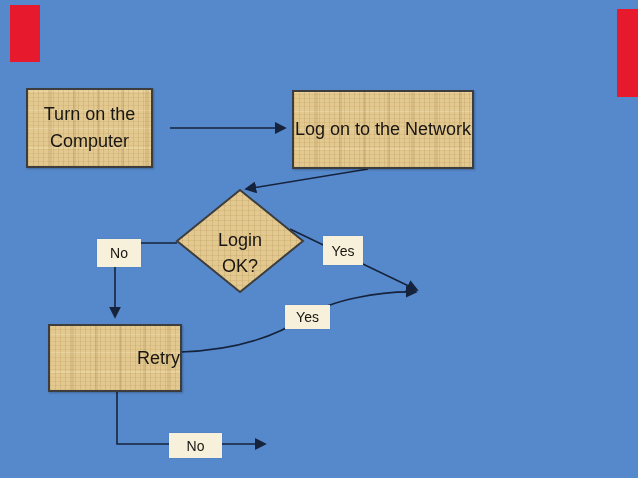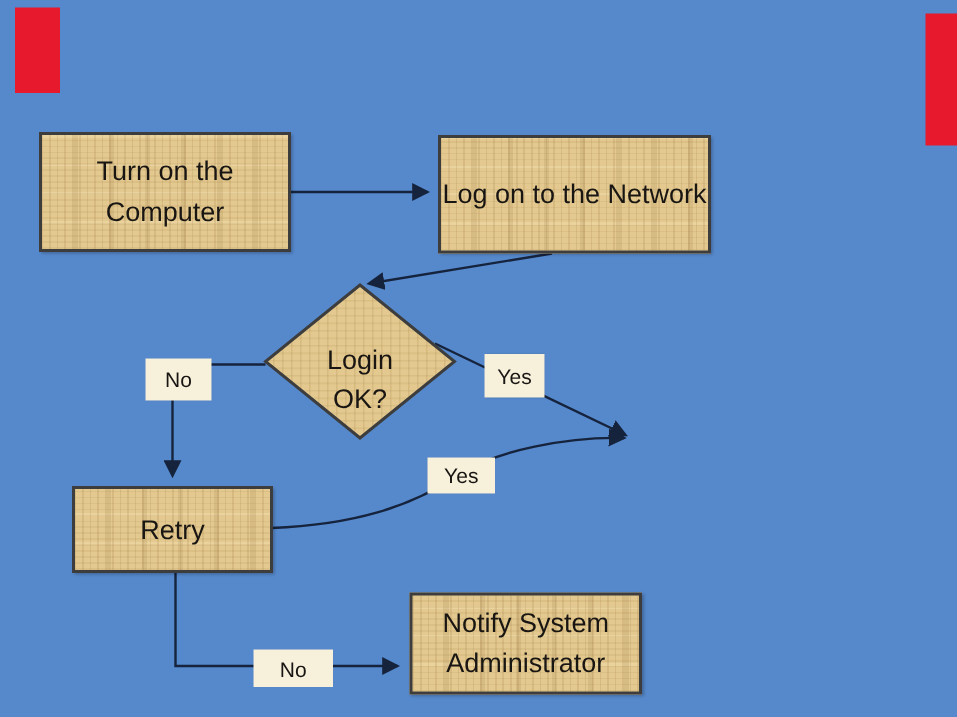--- a/index.html
+++ b/index.html
@@ -35,25 +35,25 @@
   .diamond-text{
     position:absolute;left:205px;top:212px;width:70px;height:58px;
     display:flex;align-items:center;justify-content:center;text-align:center;
     font-size:18px;line-height:1.45;margin-top:12px;
   }
   .red-accent{position:absolute;background:#e6192d;}
   #red-accent-top-left{left:10px;top:5px;width:30px;height:57px;}
   #red-accent-right{left:617px;top:9px;width:21px;height:88px;}
 
   
-  #node-turn-on-computer{left:26px;top:88px;width:168px;height:80px;}
+  #node-turn-on-computer{left:26px;top:88px;width:127px;height:80px;}
   #node-log-on-network{left:292px;top:90px;width:182px;height:79px;}
   #node-start-applications{left:424px;top:243px;width:176px;height:107px;}
   #node-start-applications .node-label{max-width:120px;}
-  #node-retry{left:48px;top:324px;width:134px;height:58px;}
+  #node-retry{left:48px;top:324px;width:134px;height:68px;justify-content:flex-end;}
   #node-notify-admin{left:273px;top:395px;width:155px;height:68px;}
   #node-notify-admin .node-label{max-width:140px;}
 
   #edge-label-no-retry{left:97px;top:239px;width:44px;height:28px;}
   #edge-label-yes-start{left:323px;top:236px;width:40px;height:29px;}
   #edge-label-yes-retry-start{left:285px;top:305px;width:45px;height:24px;}
   #edge-label-no-notify{left:169px;top:433px;width:53px;height:25px;}
 </style>
 </head>
 <body>
@@ -95,22 +95,19 @@
     <span class="node-label">Log on to the Network</span>
   </div>
 
   <div class="diamond-text">Login OK?</div>
 
 
   <div class="node" id="node-retry">
     <span class="node-label">Retry</span>
   </div>
 
-  <div class="node" id="node-notify-admin">
-    <span class="node-label">Notify System Administrator</span>
-  </div>
 
   <div class="edge-label" id="edge-label-no-retry">No</div>
   <div class="edge-label" id="edge-label-yes-start">Yes</div>
   <div class="edge-label" id="edge-label-yes-retry-start">Yes</div>
   <div class="edge-label" id="edge-label-no-notify">No</div>
 
 </div>
 
 </body></html>

